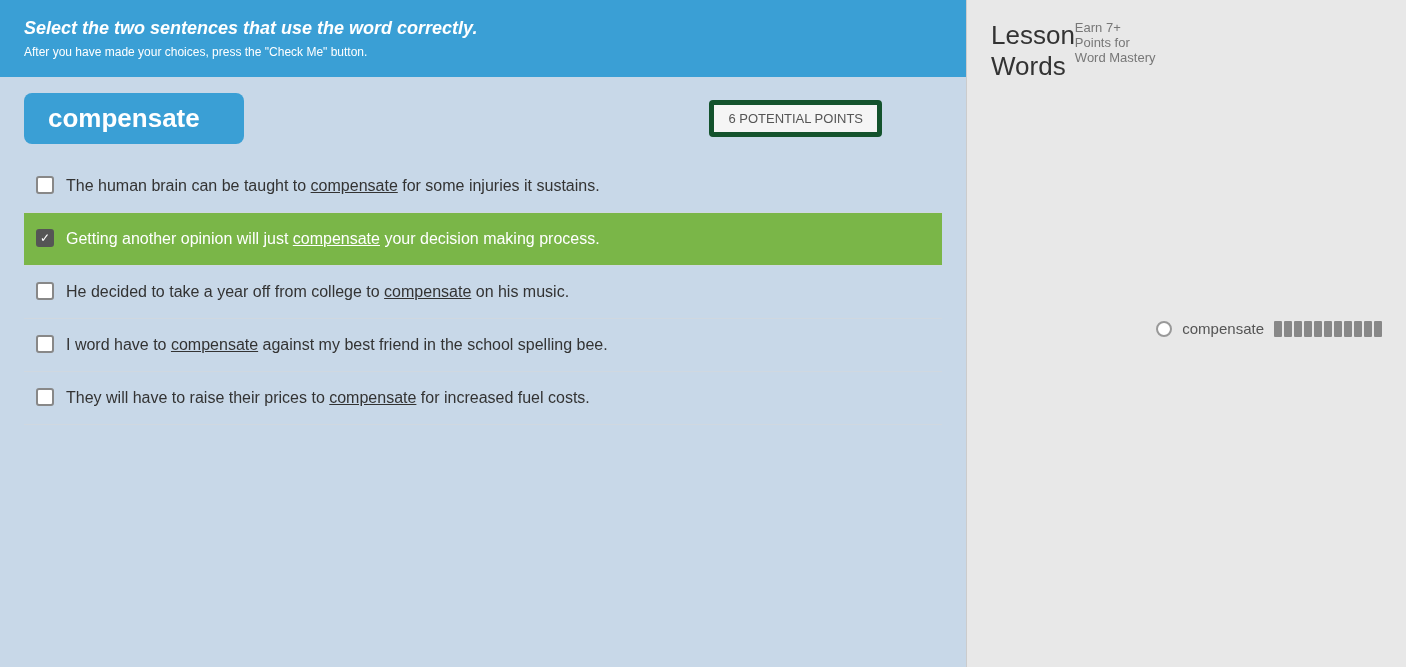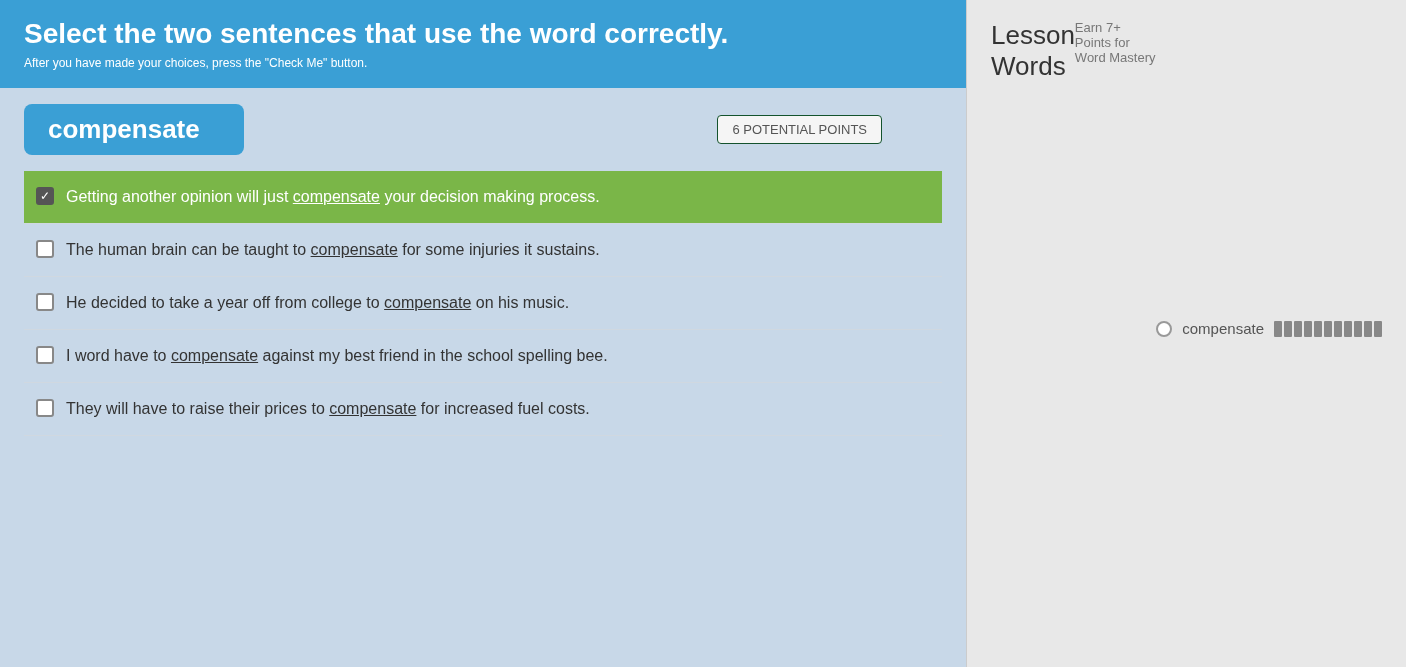--- a/index.html
+++ b/index.html
@@ -30,23 +30,24 @@
       background: #c8d8e8;
     }
 
     .header {
       background: #3a9fd5;
       padding: 18px 24px 18px 24px;
       color: white;
     }
 
     .header-title {
-      font-size: 28px;
+      font-size: 18px;
       font-weight: bold;
       margin-bottom: 6px;
+      font-style: italic;
     }
 
     .header-subtitle {
       font-size: 12px;
     }
 
     .content-area {
       padding: 16px 24px;
       flex: 1;
     }
@@ -62,21 +63,21 @@
       background: #3a9fd5;
       color: white;
       padding: 10px 24px;
       border-radius: 8px;
       font-size: 26px;
       font-weight: bold;
       min-width: 220px;
     }
 
     .points-badge {
-      border: 1px solid #14532d;
+      border: 5px solid #14532d;
       padding: 6px 14px;
       border-radius: 4px;
       font-size: 13px;
       color: #555;
       background: #f5f5f5;
       margin-left: auto;
       margin-right: 60px;
     }
 
     .sentence-list {
@@ -226,31 +227,31 @@
     </div>
 
     <div class="content-area">
       <div class="word-bar">
         <div class="word-badge">compensate</div>
         <div class="points-badge">6 POTENTIAL POINTS</div>
       </div>
 
       <div class="sentence-list">
 
+        <div class="sentence-item">
+          <div class="checkbox"></div>
+          <div class="sentence-text">
+            <span>The human brain can be taught to </span><span class="underline-word">compensate</span><span> for some injuries it sustains.</span>
+          </div>
+        </div>
+
         <div class="sentence-item selected">
           <div class="checkbox checked"></div>
           <div class="sentence-text">
             <span>Getting another opinion will just </span><span class="underline-word">compensate</span><span> your decision making process.</span>
-          </div>
-        </div>
-
-        <div class="sentence-item">
-          <div class="checkbox"></div>
-          <div class="sentence-text">
-            <span>The human brain can be taught to </span><span class="underline-word">compensate</span><span> for some injuries it sustains.</span>
           </div>
         </div>
 
         <div class="sentence-item">
           <div class="checkbox"></div>
           <div class="sentence-text">
             <span>He decided to take a year off from college to </span><span class="underline-word">compensate</span><span> on his music.</span>
           </div>
         </div>
 

